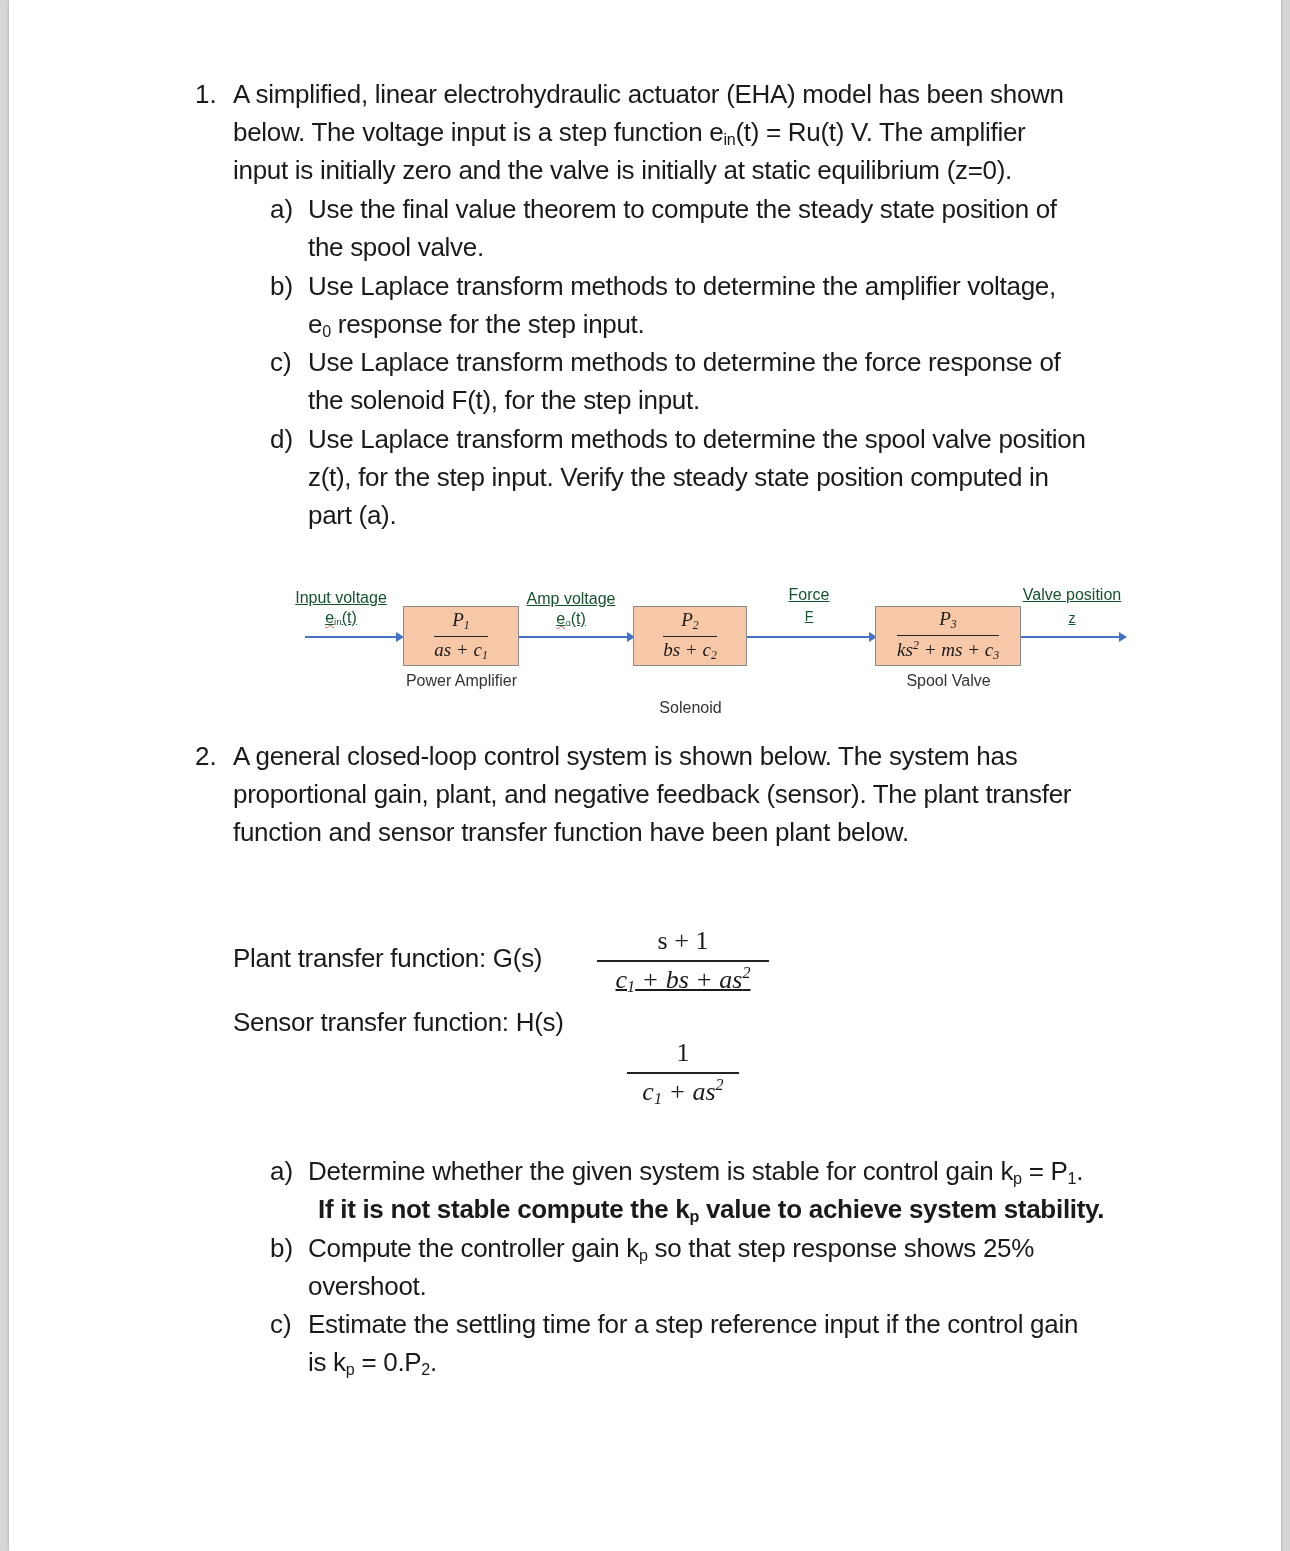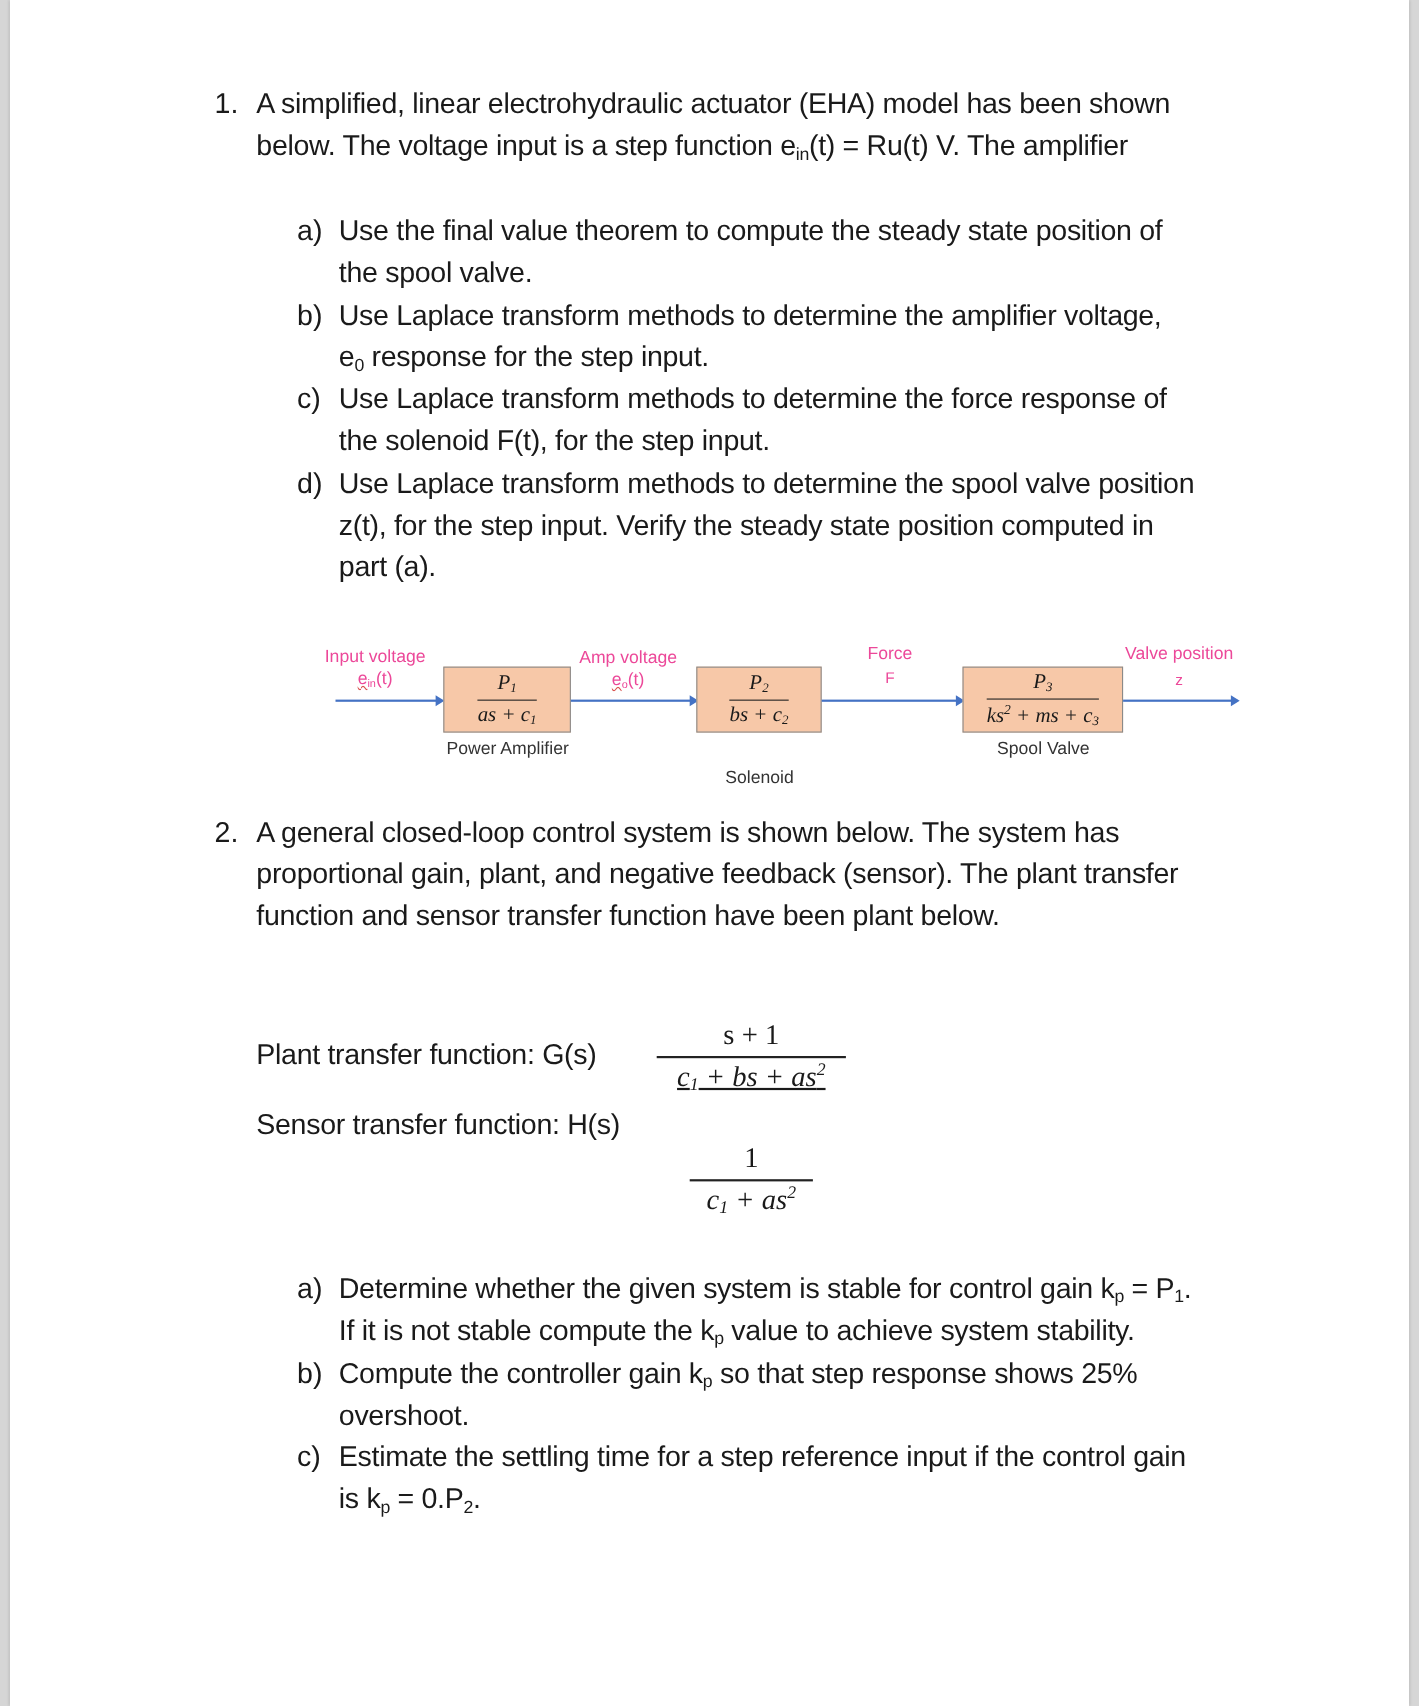--- a/index.html
+++ b/index.html
@@ -24,38 +24,39 @@
     font-family: "Liberation Serif", "DejaVu Serif", serif;
   }
   .frac .n, .frac .d { white-space: nowrap; }
   .frac .bar { height: 1.5px; background: #222; align-self: stretch; }
   .block {
     position: absolute; background: #f7c8a8; border: 1.5px solid #8a8a8a;
     display: flex; align-items: center; justify-content: center; text-align: center;
   }
   .block .frac { position: static; font-size: 19px; font-style: italic; }
   .block .frac .bar { height: 1.2px; margin: 3px 0 2px 0; }
-  .dlabel { position: absolute; font-size: 16px; text-align: center; white-space: nowrap; color: #ec4899; }
+  .dlabel { position: absolute; font-size: 16px; text-align: center; white-space: nowrap; color: #14532d; text-decoration: underline; }
   .dsmall { position: absolute; font-size: 16px; text-align: center; white-space: nowrap; color: #333; }
   .arrow { position: absolute; height: 2px; background: #4472c4; }
   .arrow::after {
     content: ""; position: absolute; right: -2px; top: -4px;
     border-left: 8px solid #4472c4; border-top: 5px solid transparent; border-bottom: 5px solid transparent;
   }
   .squig { text-decoration: underline wavy #d9534f; text-decoration-thickness: 1px; }
   sub.s { font-size: 0.62em; vertical-align: -0.25em; }
 </style>
 </head>
 <body>
 
 <div class="page">
 
   <span class="num" style="left:186px; top:75px;">1.</span>
   <div class="txt" style="left:224px; top:113px;"><span>below. The voltage input is a step function e</span><sub class="s">in</sub><span>(t) = Ru(t) V. The amplifier</span></div>
   <div class="txt" style="left:224px; top:75px;">A simplified, linear electrohydraulic actuator (EHA) model has been shown</div>
+  <div class="txt" style="left:224px; top:151px;">input is initially zero and the valve is initially at static equilibrium (z=0).</div>
 
   <span class="num" style="left:261px; top:190px;">a)</span>
   <div class="txt" style="left:299px; top:190px;">Use the final value theorem to compute the steady state position of</div>
   <div class="txt" style="left:299px; top:228px;">the spool valve.</div>
 
   <span class="num" style="left:261px; top:267px;">b)</span>
   <div class="txt" style="left:299px; top:267px;">Use Laplace transform methods to determine the amplifier voltage,</div>
   <div class="txt" style="left:299px; top:305px;"><span>e</span><sub class="s">0</sub><span> response for the step input.</span></div>
 
   <span class="num" style="left:261px; top:343px;">c)</span>
@@ -130,21 +131,21 @@
 
   <div class="txt" style="left:224px; top:1003px;">Sensor transfer function: H(s)</div>
   <div class="frac" style="left:618px; top:1038px; width:112px; font-size:26px;">
     <span class="n">1</span>
     <span class="bar" style="margin:4px 0 2px 0;"></span>
     <span class="d" style="font-style:italic;"><span>c</span><sub class="s">1</sub><span> + as</span><sup style="font-size:0.62em">2</sup></span>
   </div>
 
   <span class="num" style="left:261px; top:1152px;">a)</span>
   <div class="txt" style="left:299px; top:1152px;"><span>Determine whether the given system is stable for control gain k</span><sub class="s">p</sub><span> = P</span><sub class="s">1</sub><span>.</span></div>
-  <div class="txt" style="left:299px; top:1190px;"><span>If it is not stable compute the k</span><sub class="s">p</sub><span> value to achieve system stability.</span></div>
+  <div class="txt" style="left:309px; top:1190px;font-weight:bold;"><span>If it is not stable compute the k</span><sub class="s">p</sub><span> value to achieve system stability.</span></div>
 
   <span class="num" style="left:261px; top:1229px;">b)</span>
   <div class="txt" style="left:299px; top:1229px;"><span>Compute the controller gain k</span><sub class="s">p</sub><span> so that step response shows 25%</span></div>
   <div class="txt" style="left:299px; top:1267px;">overshoot.</div>
 
   <span class="num" style="left:261px; top:1305px;">c)</span>
   <div class="txt" style="left:299px; top:1305px;">Estimate the settling time for a step reference input if the control gain</div>
   <div class="txt" style="left:299px; top:1343px;"><span>is k</span><sub class="s">p</sub><span> = 0.P</span><sub class="s">2</sub><span>.</span></div>
 
 </div>

